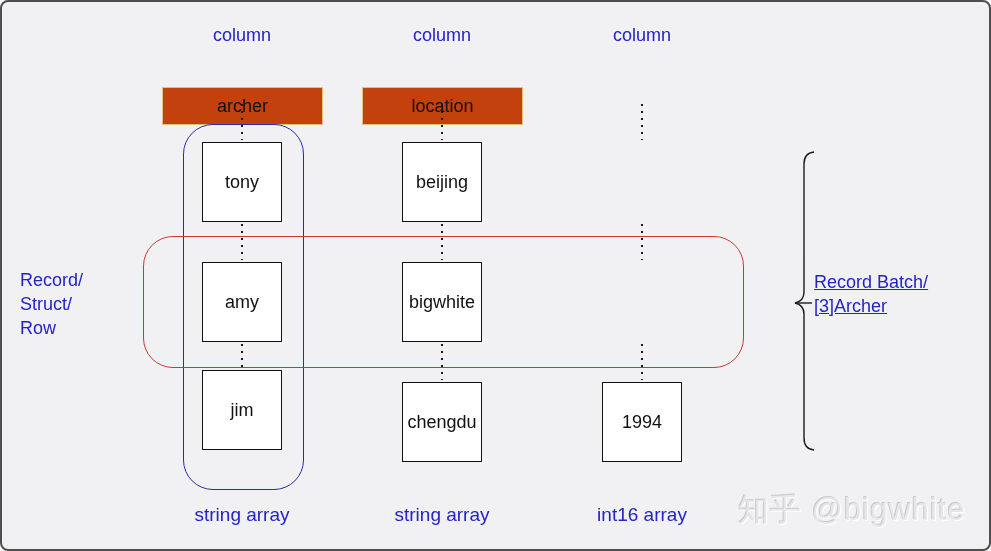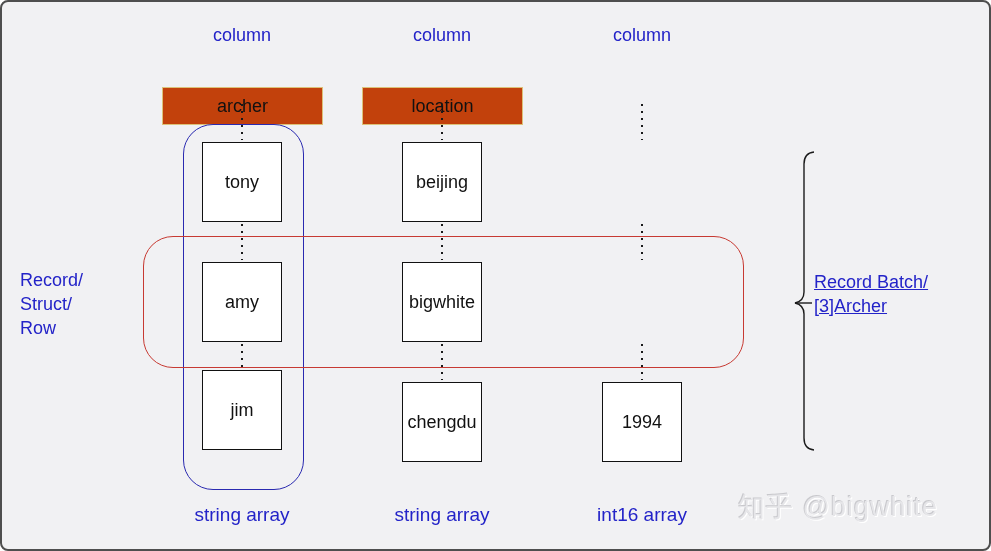--- a/index.html
+++ b/index.html
@@ -38,21 +38,21 @@
   .ring.red{left:141px;top:234px;width:601px;height:132px;border:1.6px solid #c73a32;}
   .side-label{
     position:absolute;text-align:left;color:#2323c8;
     font-size:18px;line-height:24px;
   }
   .side-label.left{left:18px;top:266px;width:125px;}
   .side-label.right{left:812px;top:268px;width:155px;text-decoration:underline;}
   .brace-svg{position:absolute;left:780px;top:140px;width:40px;height:320px;}
   .watermark{
     position:absolute;left:736px;top:487px;
-    font-size:27px;letter-spacing:1px;color:#e6e6e9;
+    font-size:31px;letter-spacing:1px;color:#e6e6e9;
     text-shadow:-1px -1px 0 #c9c9cd, 1px 1px 0 #ffffff;
     white-space:nowrap;
   }
 </style>
 </head>
 <body>
 
 <div class="frame">
 
   <div class="col-label" style="left:160px">column</div>

